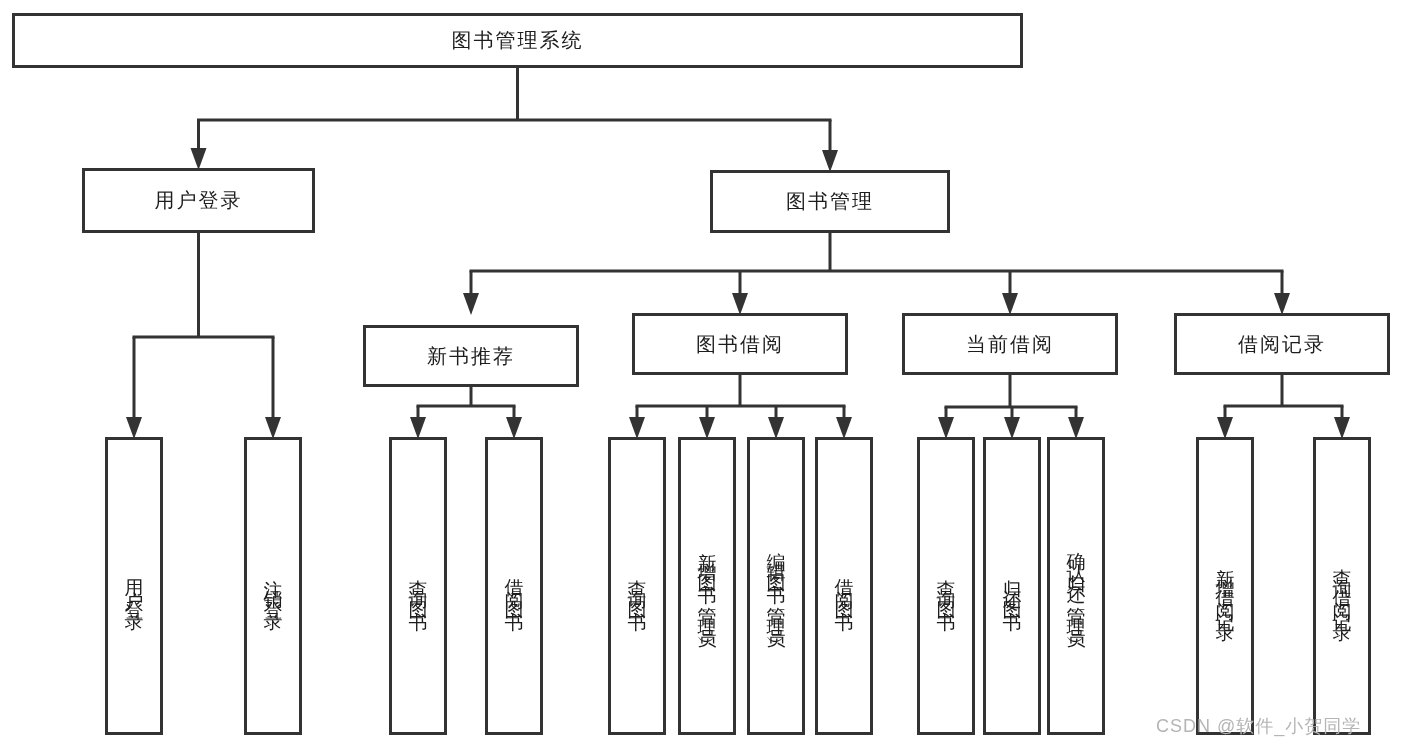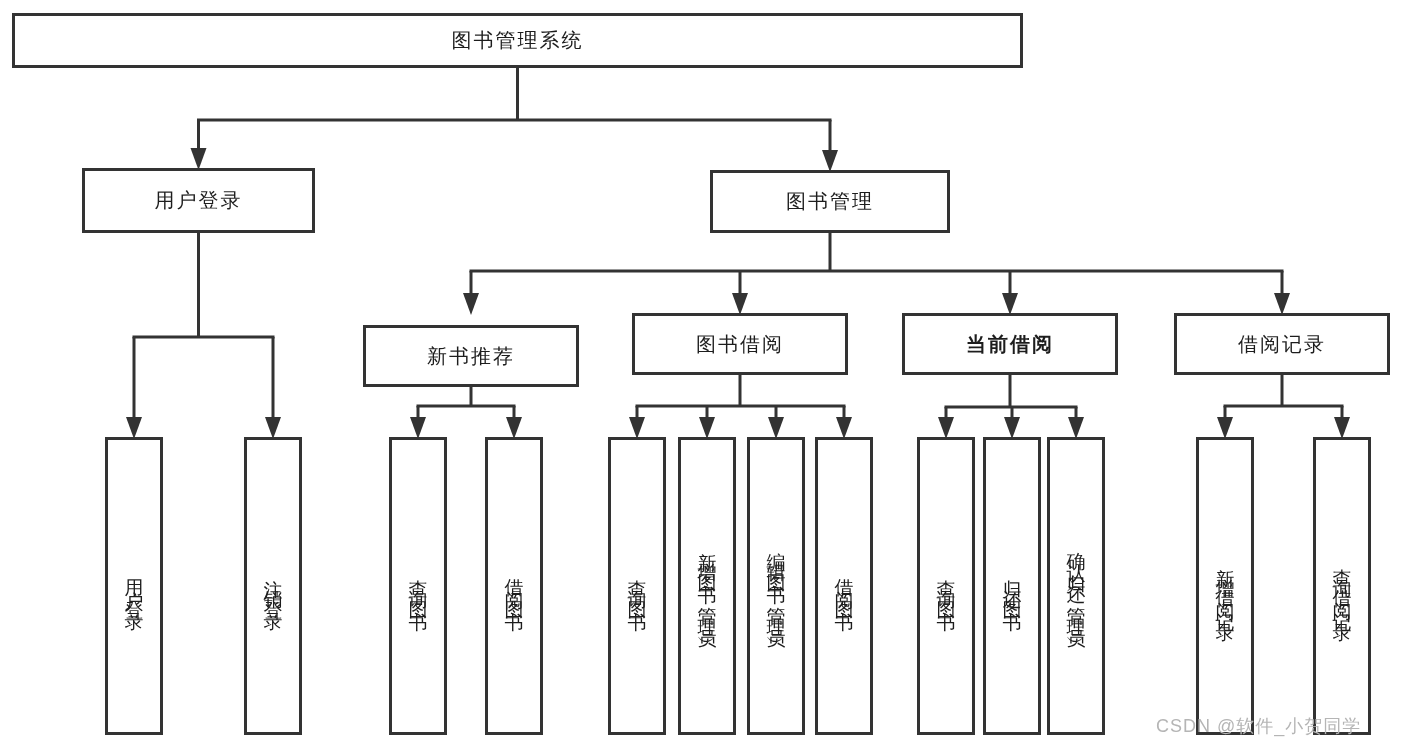--- a/index.html
+++ b/index.html
@@ -118,21 +118,21 @@
         <line x1="1342" y1="406" x2="1342" y2="423" stroke="#333333" stroke-width="3"></line>
         <polygon points="1334,417 1350,417 1342,439" fill="#333333"></polygon>
       </g>
     </svg>
   <div id="nodes">
       <div class="node hbox" style="left: 12px; top: 13px; width: 1011px; height: 55px;">图书管理系统</div>
       <div class="node hbox" style="left: 82px; top: 168px; width: 233px; height: 65px;">用户登录</div>
       <div class="node hbox" style="left: 710px; top: 170px; width: 240px; height: 63px;">图书管理</div>
       <div class="node hbox" style="left: 363px; top: 325px; width: 216px; height: 62px;">新书推荐</div>
       <div class="node hbox" style="left: 632px; top: 313px; width: 216px; height: 62px;">图书借阅</div>
-      <div class="node hbox" style="left: 902px; top: 313px; width: 216px; height: 62px; font-weight: bold;">当前借阅</div>
+      <div class="node hbox" style="left: 902px; top: 313px; width: 216px; height: 62px;">当前借阅</div>
       <div class="node hbox" style="left: 1174px; top: 313px; width: 216px; height: 62px;">借阅记录</div>
       <div class="node vbox" style="left: 105px; top: 437px; width: 58px; height: 298px;">用户登录</div>
       <div class="node vbox" style="left: 244px; top: 437px; width: 58px; height: 298px;">注销登录</div>
       <div class="node vbox" style="left: 389px; top: 437px; width: 58px; height: 298px;">查询图书</div>
       <div class="node vbox" style="left: 485px; top: 437px; width: 58px; height: 298px;">借阅图书</div>
       <div class="node vbox" style="left: 608px; top: 437px; width: 58px; height: 298px;">查询图书</div>
       <div class="node vbox" style="left: 678px; top: 437px; width: 58px; height: 298px;">新增图书（管理员）</div>
       <div class="node vbox" style="left: 747px; top: 437px; width: 58px; height: 298px;">编辑图书（管理员）</div>
       <div class="node vbox" style="left: 815px; top: 437px; width: 58px; height: 298px;">借阅图书</div>
       <div class="node vbox" style="left: 917px; top: 437px; width: 58px; height: 298px;">查询图书</div>

